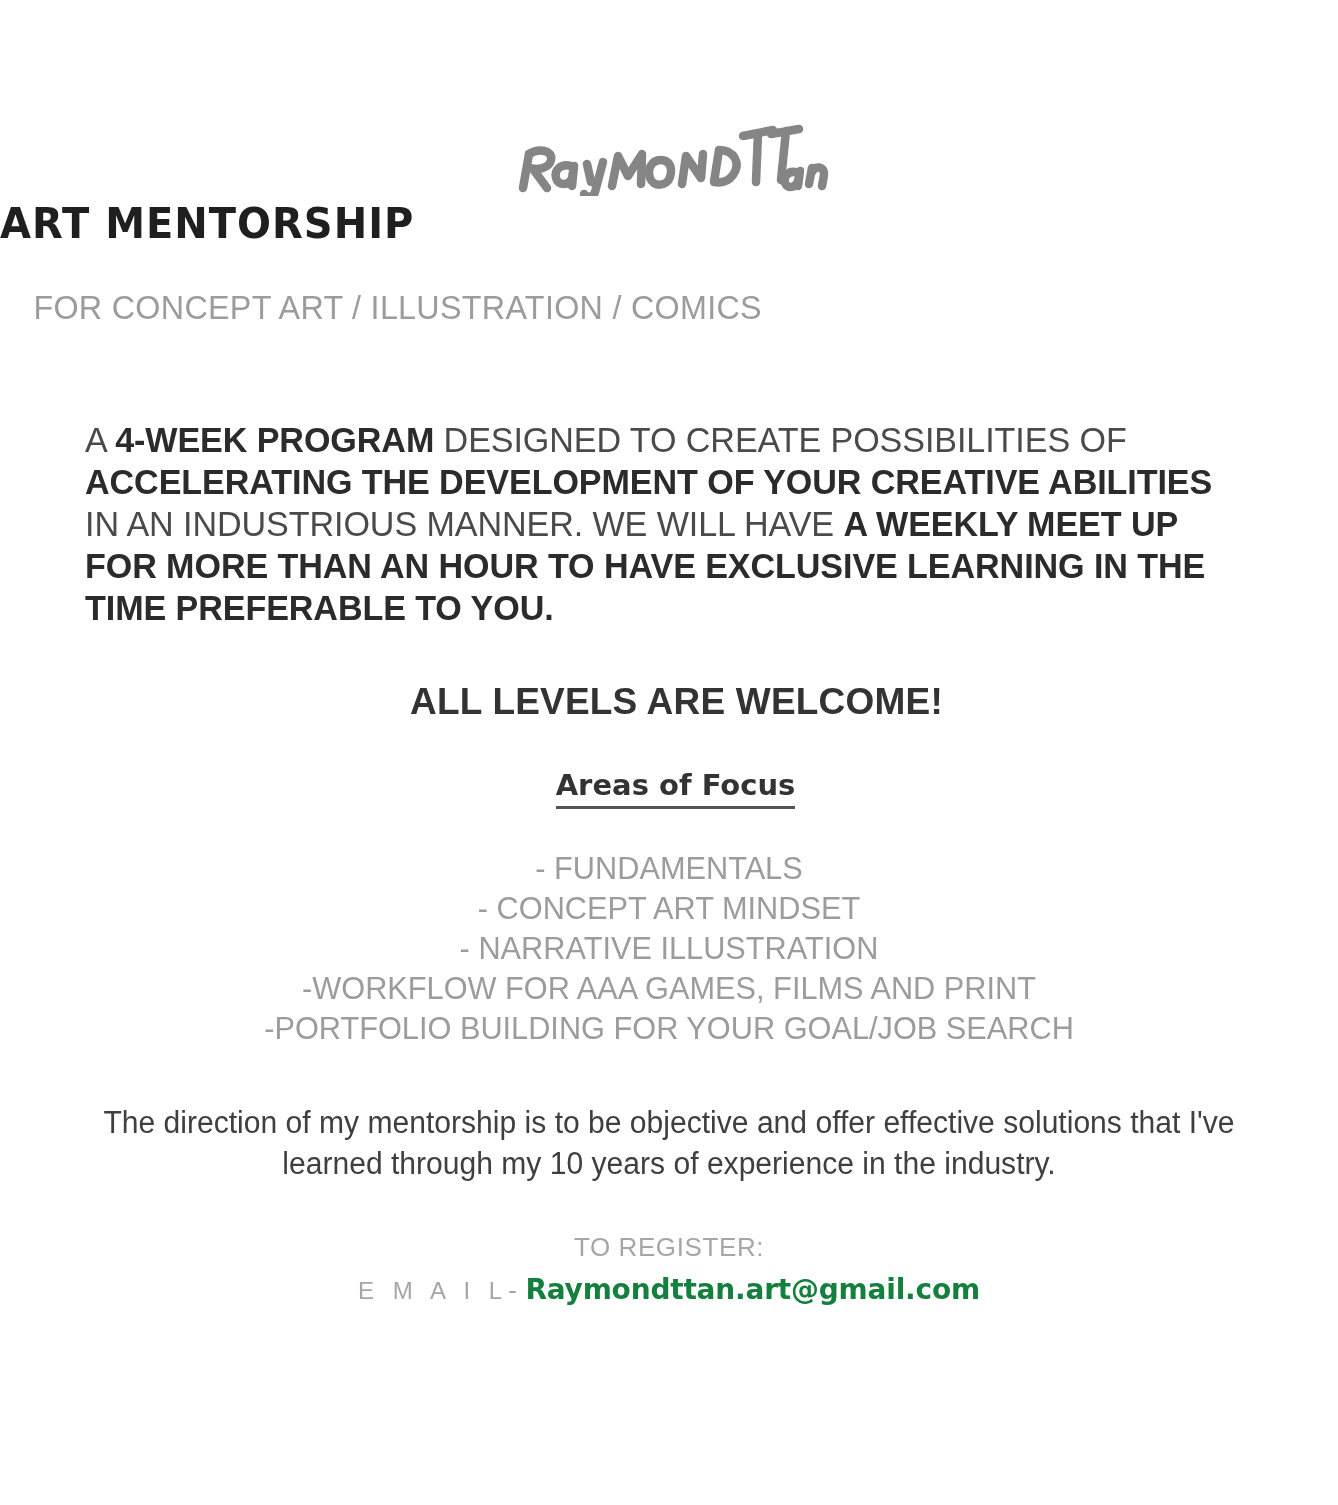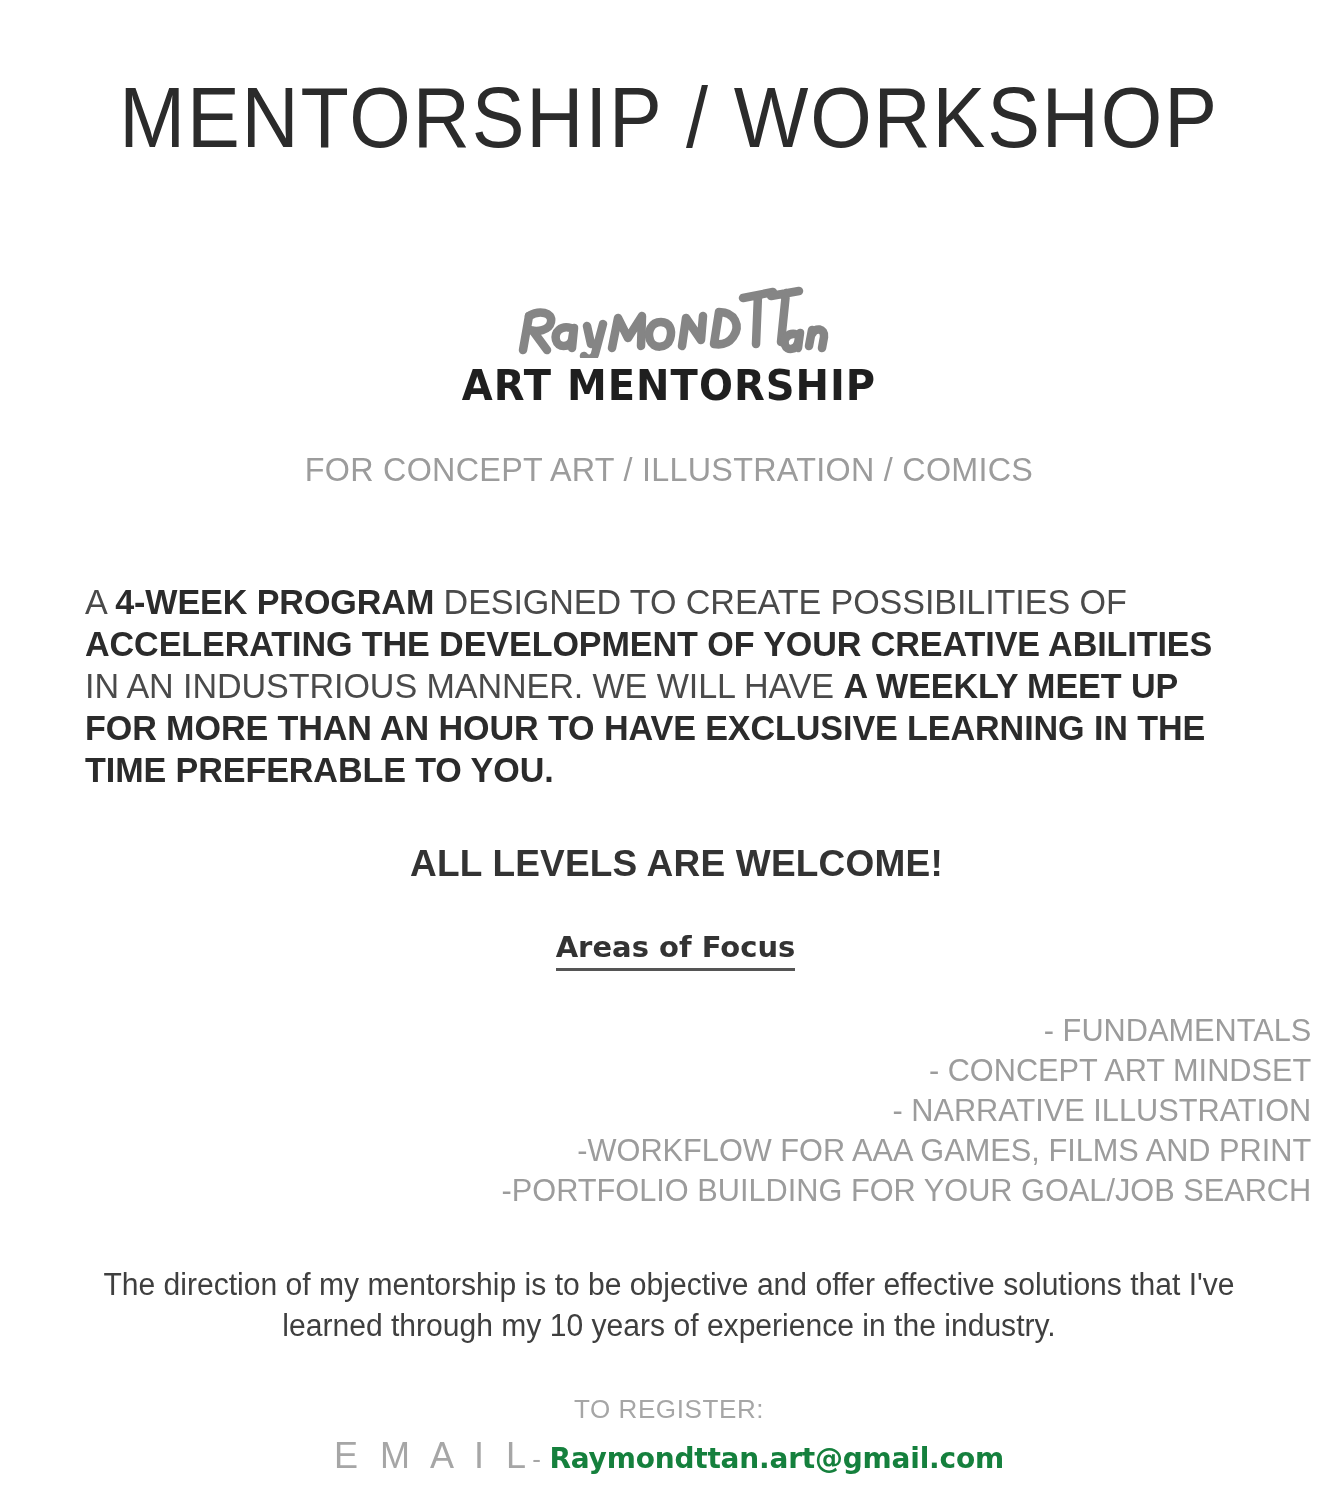--- a/index.html
+++ b/index.html
@@ -36,21 +36,21 @@
     letter-spacing: 2px;
     color: #2b2b2b;
     line-height: 1.05;
     transform: scaleX(0.92);
     transform-origin: center;
     white-space: nowrap;
   }
 
   
   .logo-block {
-    text-align: center;
+    text-align: left;
     margin-top: 120px;
   }
   .signature-wrap {
     height: 76px;
     position: relative;
     display: block;
   }
   .signature-svg {
     display: block;
     margin: 0 auto;
@@ -120,21 +120,21 @@
     border-bottom: 3px solid #555555;
     padding-bottom: 4px;
     margin-left: 13px;
   }
 
   
   .focus-list {
     margin: 0;
     padding: 0;
     list-style: none;
-    text-align: right;
+    text-align: center;
     margin-top: 46px;
   }
   .focus-list li {
     font-family: "Liberation Sans", sans-serif;
     font-size: 32px;
     font-weight: 300;
     line-height: 40px;
     color: #9c9c9c;
     letter-spacing: 0px;
     transform: scaleX(0.96);
@@ -171,42 +171,39 @@
     margin-top: 10px;
     font-family: "DejaVu Sans", sans-serif;
     font-size: 27px;
     white-space: nowrap;
   }
   .email-prefix {
     color: #a6a6a6;
     font-weight: 400;
     letter-spacing: 6px;
     font-family: "Liberation Sans", sans-serif;
-    font-size: 36px;
+    font-size: 24px;
   }
   .email-dash {
     color: #a6a6a6;
     font-family: "Liberation Sans", sans-serif;
     font-size: 26px;
   }
   .email-address {
     color: #15803d;
     font-weight: 700;
     font-size: 28px;
     letter-spacing: -0.2px;
   }
 </style>
 </head>
 <body>
 
 <div class="page">
 
-  <div class="title-block">
-    <div class="main-title">MENTORSHIP / WORKSHOP</div>
-  </div>
 
   <div class="logo-block">
     <div class="signature-wrap">
       <svg class="signature-svg" width="320" height="76" viewBox="0 0 320 76" aria-hidden="true">
         <g fill="none" stroke="#858585" stroke-width="8.5" stroke-linecap="round" stroke-linejoin="round">
 
           <path d="M14 68 L20 34"></path>
           <path d="M20 34 C30 28, 44 30, 42 40 C40 49, 28 50, 21 48"></path>
           <path d="M24 49 L38 68"></path>
 

